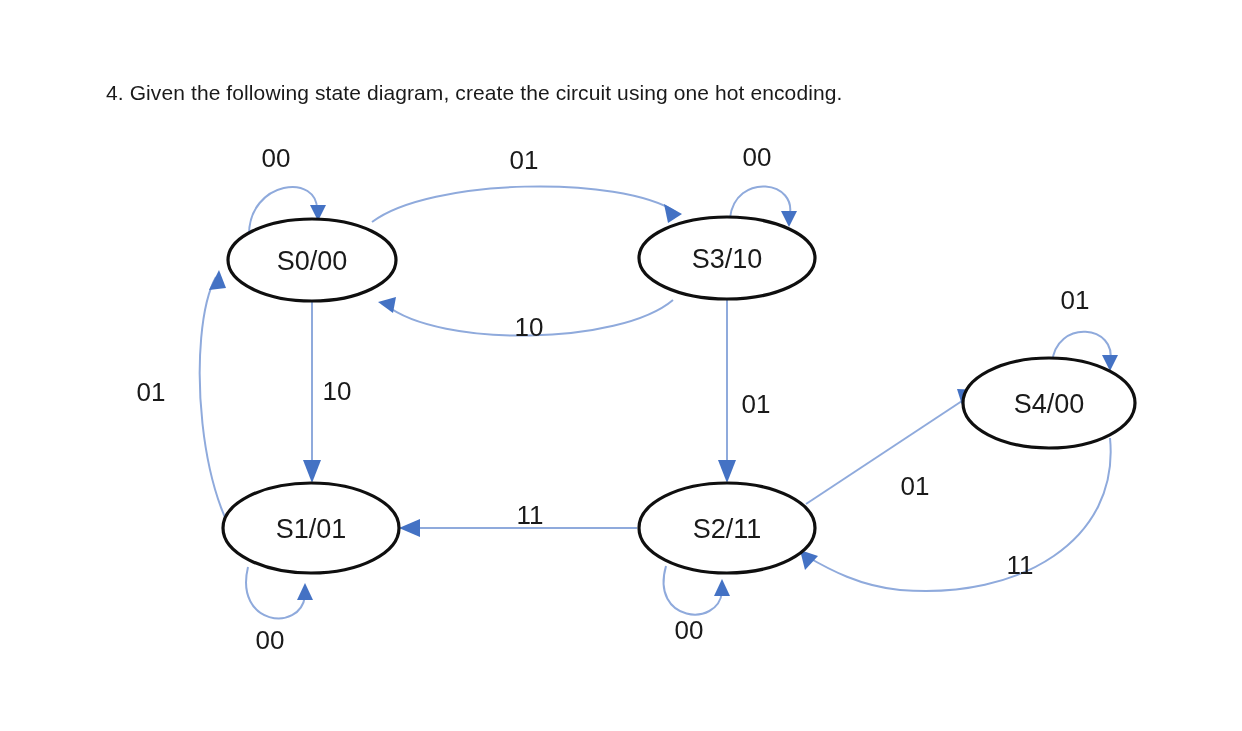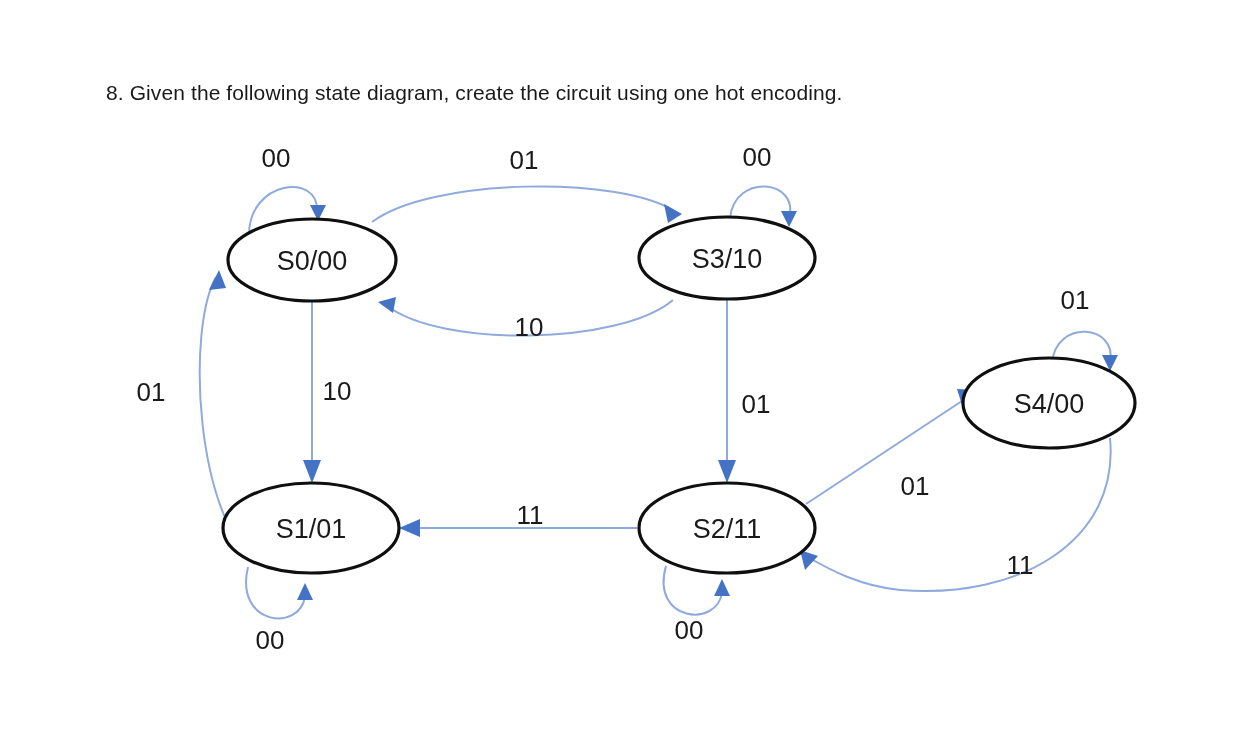--- a/index.html
+++ b/index.html
@@ -65,21 +65,21 @@
   .arrow-head {
     fill: #4472c4;
     stroke: none;
   }
 </style>
 </head>
 <body>
 
 <div id="page">
 
-  <div id="question-text">8. Given the following state diagram, create the circuit using one hot encoding.</div>
+  <div id="question-text">4. Given the following state diagram, create the circuit using one hot encoding.</div>
 
   <svg id="diagram-svg" viewBox="0 0 1242 731">
 
     <g>
       <path class="edge-path" d="M 249,236 C 248,180 320,172 317,212"></path>
       <polygon class="arrow-head" points="310,205 326,205 318,221"></polygon>
     </g>
 
     <g>
       <path class="edge-path" d="M 372,222 C 430,178 620,175 676,212"></path>

